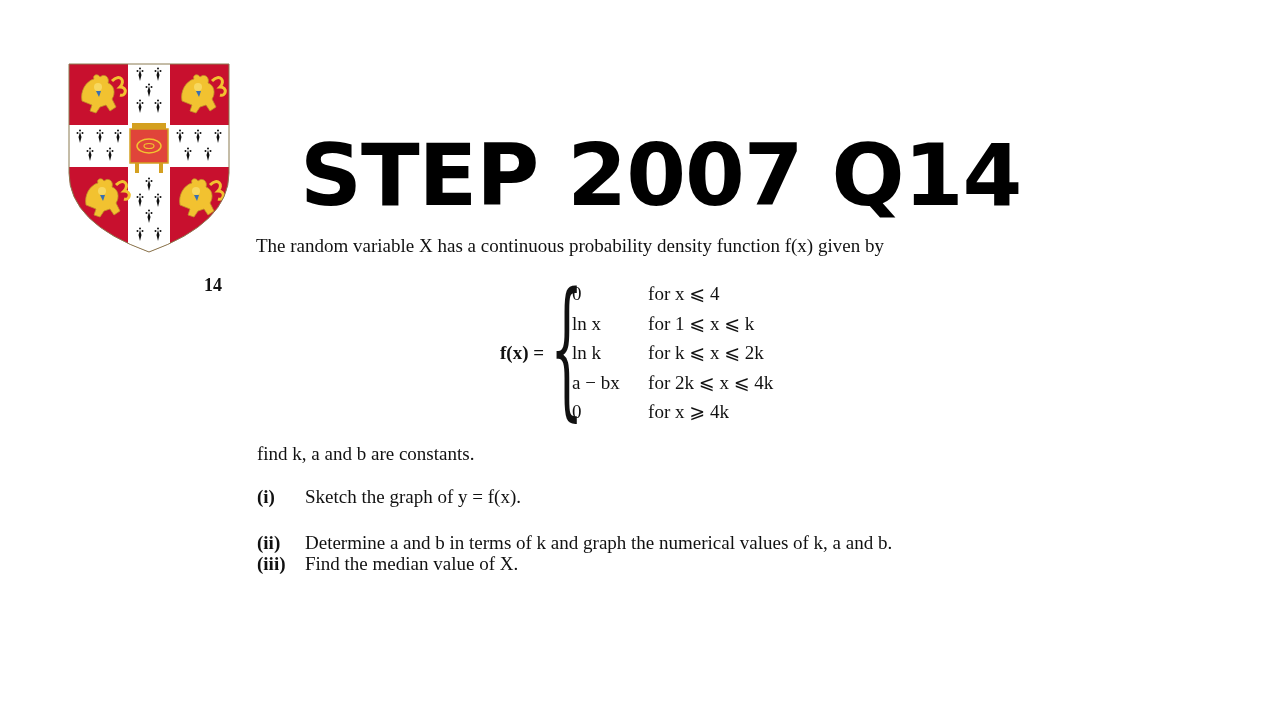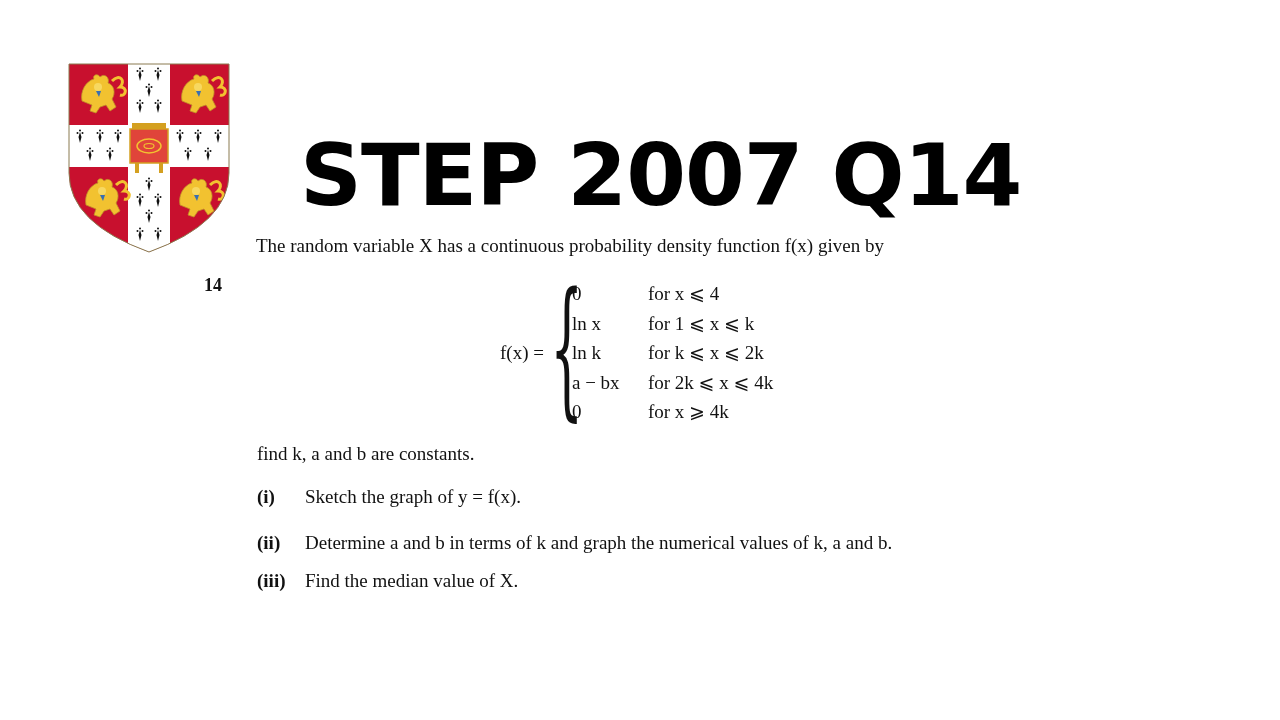--- a/index.html
+++ b/index.html
@@ -3,30 +3,30 @@
 <meta charset="utf-8">
 <style>
   html, body { margin:0; padding:0; background:#ffffff; }
   body { width:1280px; height:720px; position:relative; overflow:hidden; }
   .crest { position:absolute; left:68px; top:63px; width:162px; height:190px; }
   .title { position:absolute; left:300px; top:88px; font-family:"DejaVu Sans", sans-serif; font-weight:bold; font-size:86px; line-height:100px; color:#000; letter-spacing:-1px;margin-top:37px; }
   .doc { font-family:"Liberation Serif", "DejaVu Serif", serif; color:#111; font-size:19px; }
   .qnum { position:absolute; left:204px; top:238px; font-weight:bold; font-size:18px;margin-top:37px; }
   .intro { position:absolute; left:256px; top:235px; }
   .eq { position:absolute; left:500px; top:278px; height:150px; display:flex; align-items:center; }
-  .eq-lhs { margin-right:6px; }
+  .eq-lhs { margin-right:6px;font-weight:bold; }
   .brace { font-size:150px; line-height:150px; transform:scaleX(0.35); transform-origin:left center; width:22px; font-weight:100; font-family:"DejaVu Serif", serif; margin-top:-10px; }
   .cases { display:grid; grid-template-columns:76px auto; row-gap:0; }
   .cases div { height:29.5px; line-height:29.5px; white-space:nowrap; }
   .where { position:absolute; left:257px; top:443px; }
   .part { position:absolute; left:257px; display:flex; }
   .part .lbl { font-weight:bold; width:48px; }
   .p1 { top:486px; }
   .p2 { top:532px;align-items:center; }
-  .p3 { top:570px; }
+  .p3 { top:553px; }
 </style>
 </head>
 <body>
 
 <svg class="crest" viewBox="0 0 162 190" xmlns="http://www.w3.org/2000/svg">
   <defs>
     <clipPath id="shield">
         <path d="M1,1 H161 V110 Q161,160 81,189 Q1,160 1,110 Z"></path>
       </clipPath>
     <g id="erm">

